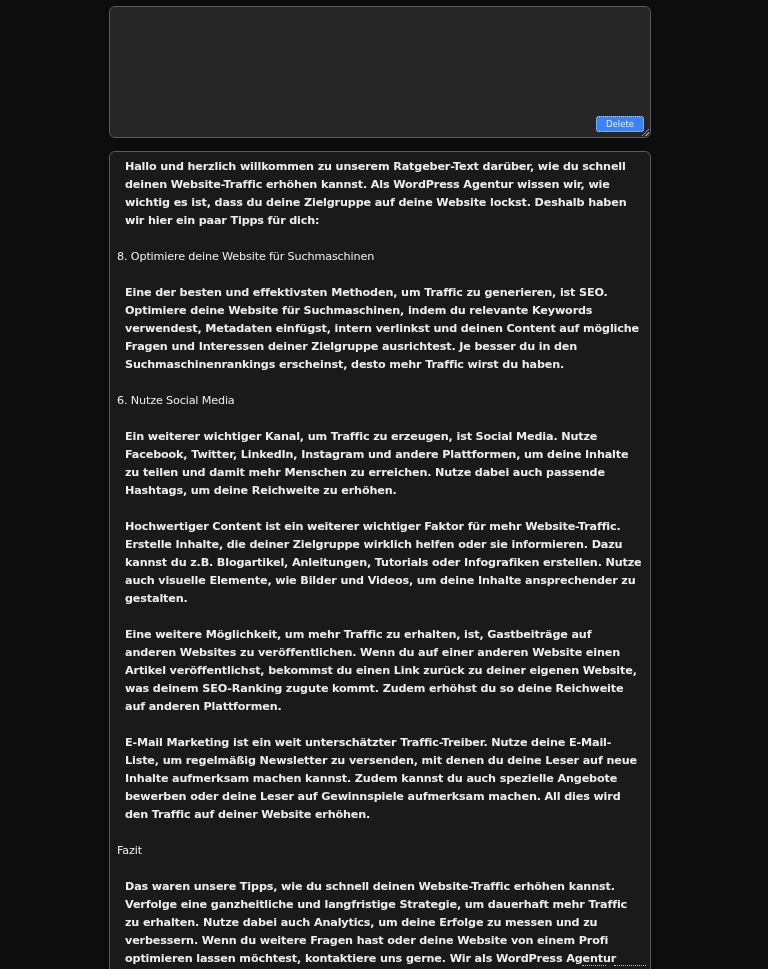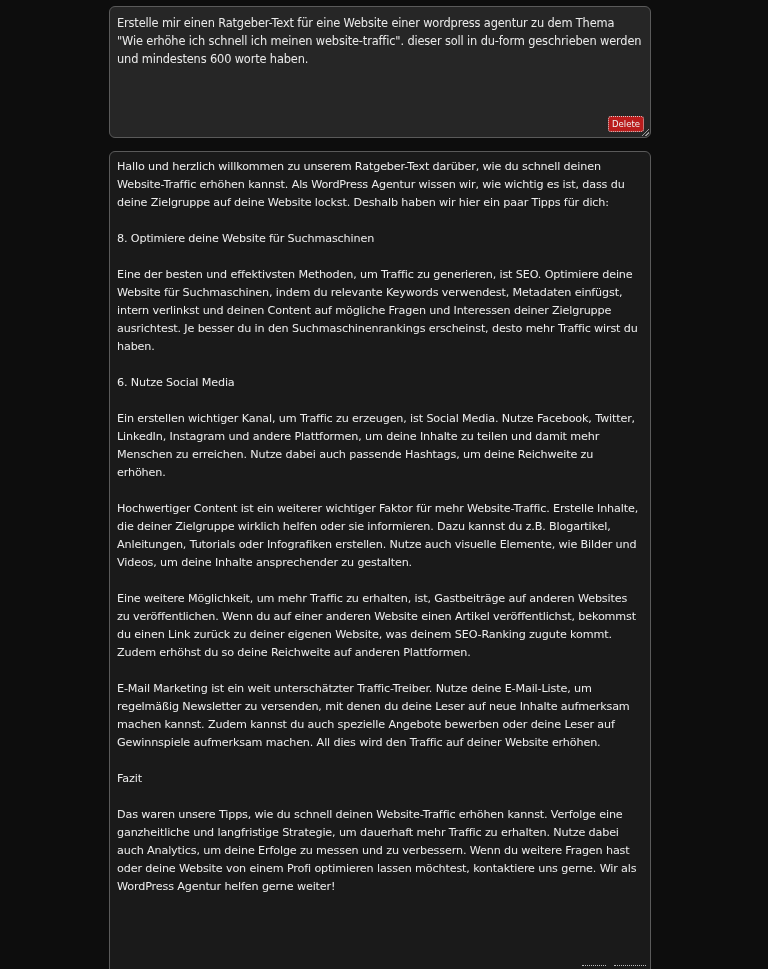--- a/index.html
+++ b/index.html
@@ -17,64 +17,63 @@
     box-sizing: border-box;
   }
   .prompt { top: 6px; height: 132px; background: #262626; }
   .prompt-text {
     padding: 7px 7px 0 7px;
     font-size: 11.4px; line-height: 18px; letter-spacing: -0.15px;
     color: #eaeaea; white-space: pre-wrap;
   }
   .delete-btn {
     position: absolute; right: 6px; bottom: 5px;
-    height: 16px; padding: 0 3px;
-    background: #b91c1c; color: #f0f0f0;
+    height: 16px; padding: 0 9px;
+    background: #3b82f6; color: #f0f0f0;
     border: 1px dotted #cfcfcf; border-radius: 3px;
     font-size: 8.5px; line-height: 14px;
     font-family: "DejaVu Sans", sans-serif;
     cursor: pointer;
   }
   .resize-handle {
     position: absolute; right: 1px; bottom: 1px; width: 7px; height: 7px;
     background: linear-gradient(135deg, transparent 45%, #9a9a9a 45%, #9a9a9a 55%, transparent 55%, transparent 70%, #9a9a9a 70%, #9a9a9a 80%, transparent 80%);
   }
   .response { top: 151px; height: 840px; background: #1a1a1a; }
   .response-body {
     padding: 6px 7px 0 7px;
     font-size: 11.2px; line-height: 18px; letter-spacing: -0.15px;
     color: #ededed;
   }
-  .para { margin: 0 0 18px 0; white-space: normal; }
+  .para { margin: 0 0 18px 8px; white-space: normal; font-weight: bold; }
   .heading { margin: 0 0 18px 0; }
   .peek-btn {
     position: absolute; top: 965px; height: 10px;
     border-top: 1px dotted #bdbdbd;
   }
 </style>
 </head>
 <body>
 
 <div class="wrap">
 
   <div class="box prompt">
-    <div class="prompt-text">Erstelle mir einen Ratgeber-Text für eine Website einer wordpress agentur zu dem Thema "Wie erhöhe ich schnell ich meinen website-traffic". dieser soll in du-form geschrieben werden und mindestens 600 worte haben.</div>
     <button class="delete-btn">Delete</button>
     <span class="resize-handle"></span>
   </div>
 
   <div class="box response">
     <div class="response-body">
       <p class="para">Hallo und herzlich willkommen zu unserem Ratgeber-Text darüber, wie du schnell deinen Website-Traffic erhöhen kannst. Als WordPress Agentur wissen wir, wie wichtig es ist, dass du deine Zielgruppe auf deine Website lockst. Deshalb haben wir hier ein paar Tipps für dich:</p>
 
       <p class="heading">8. Optimiere deine Website für Suchmaschinen</p>
       <p class="para">Eine der besten und effektivsten Methoden, um Traffic zu generieren, ist SEO. Optimiere deine Website für Suchmaschinen, indem du relevante Keywords verwendest, Metadaten einfügst, intern verlinkst und deinen Content auf mögliche Fragen und Interessen deiner Zielgruppe ausrichtest. Je besser du in den Suchmaschinenrankings erscheinst, desto mehr Traffic wirst du haben.</p>
 
       <p class="heading">6. Nutze Social Media</p>
-      <p class="para">Ein erstellen wichtiger Kanal, um Traffic zu erzeugen, ist Social Media. Nutze Facebook, Twitter, LinkedIn, Instagram und andere Plattformen, um deine Inhalte zu teilen und damit mehr Menschen zu erreichen. Nutze dabei auch passende Hashtags, um deine Reichweite zu erhöhen.</p>
+      <p class="para">Ein weiterer wichtiger Kanal, um Traffic zu erzeugen, ist Social Media. Nutze Facebook, Twitter, LinkedIn, Instagram und andere Plattformen, um deine Inhalte zu teilen und damit mehr Menschen zu erreichen. Nutze dabei auch passende Hashtags, um deine Reichweite zu erhöhen.</p>
 
       <p class="para">Hochwertiger Content ist ein weiterer wichtiger Faktor für mehr Website-Traffic. Erstelle Inhalte, die deiner Zielgruppe wirklich helfen oder sie informieren. Dazu kannst du z.B. Blogartikel, Anleitungen, Tutorials oder Infografiken erstellen. Nutze auch visuelle Elemente, wie Bilder und Videos, um deine Inhalte ansprechender zu gestalten.</p>
 
       <p class="para">Eine weitere Möglichkeit, um mehr Traffic zu erhalten, ist, Gastbeiträge auf anderen Websites zu veröffentlichen. Wenn du auf einer anderen Website einen Artikel veröffentlichst, bekommst du einen Link zurück zu deiner eigenen Website, was deinem SEO-Ranking zugute kommt. Zudem erhöhst du so deine Reichweite auf anderen Plattformen.</p>
 
       <p class="para">E-Mail Marketing ist ein weit unterschätzter Traffic-Treiber. Nutze deine E-Mail-Liste, um regelmäßig Newsletter zu versenden, mit denen du deine Leser auf neue Inhalte aufmerksam machen kannst. Zudem kannst du auch spezielle Angebote bewerben oder deine Leser auf Gewinnspiele aufmerksam machen. All dies wird den Traffic auf deiner Website erhöhen.</p>
 
       <p class="heading">Fazit</p>
       <p class="para">Das waren unsere Tipps, wie du schnell deinen Website-Traffic erhöhen kannst. Verfolge eine ganzheitliche und langfristige Strategie, um dauerhaft mehr Traffic zu erhalten. Nutze dabei auch Analytics, um deine Erfolge zu messen und zu verbessern. Wenn du weitere Fragen hast oder deine Website von einem Profi optimieren lassen möchtest, kontaktiere uns gerne. Wir als WordPress Agentur helfen gerne weiter!</p>
     </div>

